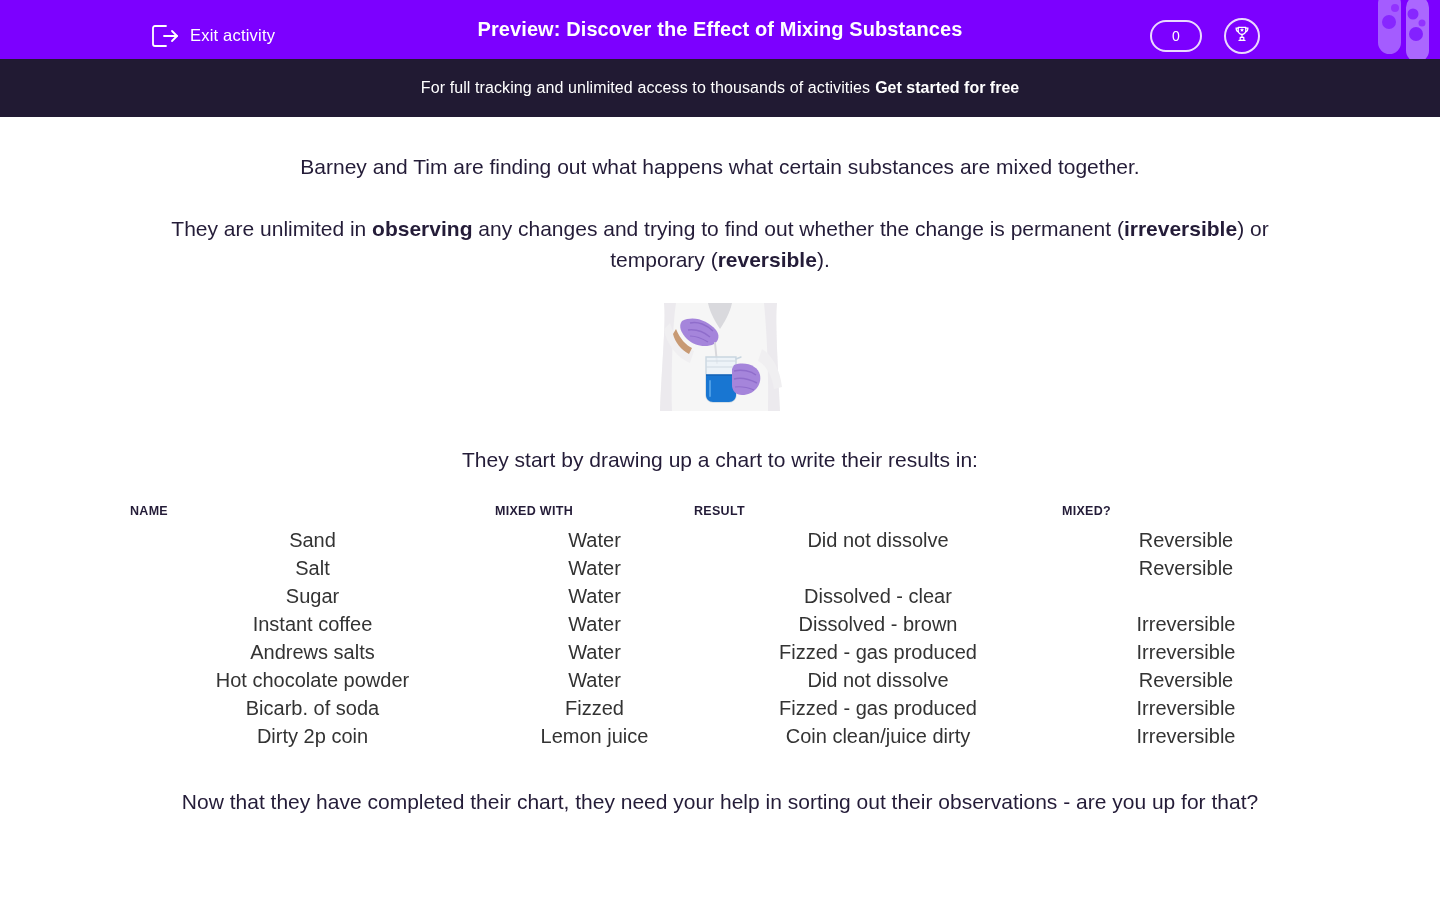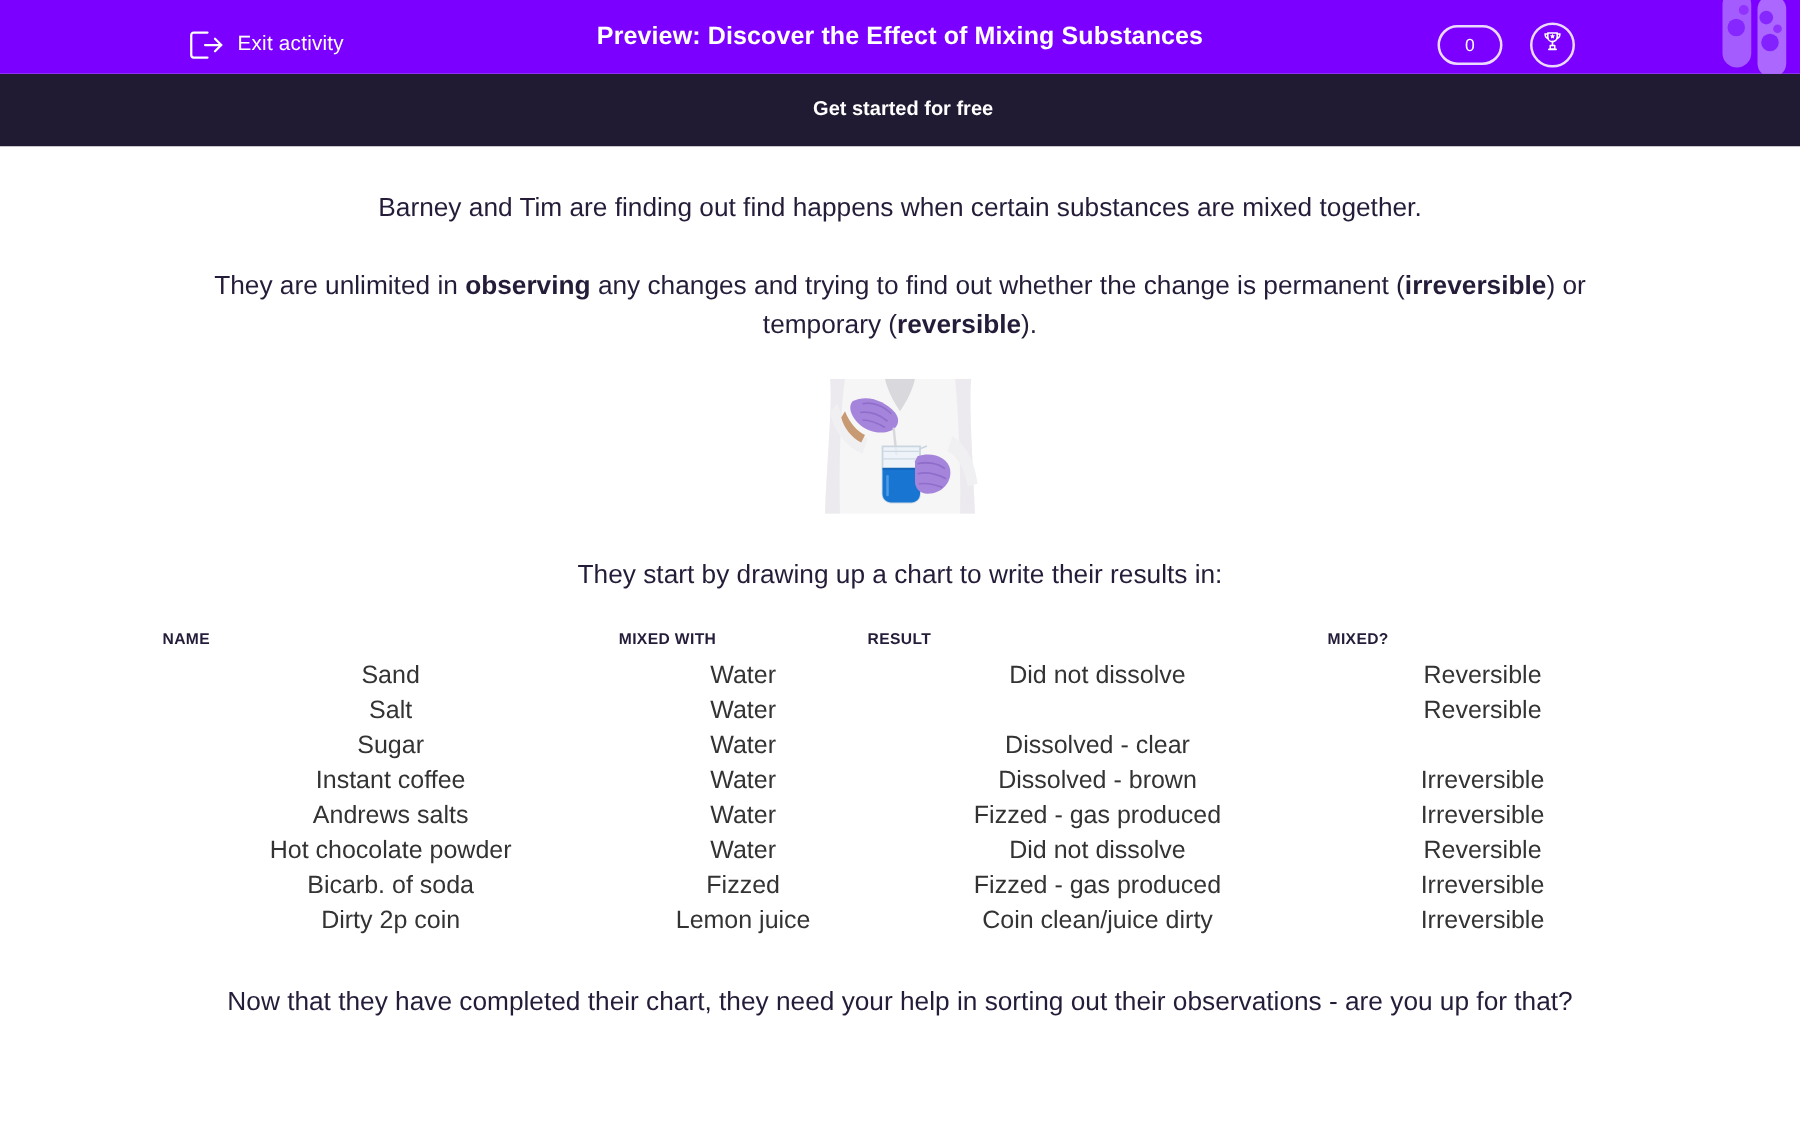--- a/index.html
+++ b/index.html
@@ -223,26 +223,27 @@
         <circle cx="35" cy="8" r="4" fill="#a45cff"></circle>
         <circle cx="53" cy="14" r="5.5" fill="#9147ff"></circle>
         <circle cx="62" cy="23" r="3.5" fill="#a45cff"></circle>
         <circle cx="56" cy="34" r="7" fill="#8a3dff"></circle>
       </g>
     </svg>
   </div>
 </div>
 
 <div class="promo">
+  <span class="promo-text">For full tracking and unlimited access to thousands of activities</span>
   <a class="promo-cta">Get started for free</a>
 </div>
 
 <div class="content">
 
-  <p class="para p1">Barney and Tim are finding out find happens when certain substances are mixed together.</p>
+  <p class="para p1">Barney and Tim are finding out what happens what certain substances are mixed together.</p>
 
   <p class="para p2"><span>They are unlimited in </span><b>observing</b><span> any changes and trying to find out whether the change is permanent (</span><b>irreversible</b><span>) or temporary (</span><b>reversible</b><span>).</span></p>
 
   <div class="figure">
     <svg width="148" height="108" viewBox="0 0 148 108">
       <rect x="0" y="0" width="148" height="108" fill="#ffffff"></rect>
 
       <path d="M18 0 C20 18 16 60 14 108 L134 108 C132 62 129 18 131 0 Z" fill="#f6f6f6"></path>
       <path d="M62 0 C64 10 70 20 74 26 C78 20 84 10 86 0 Z" fill="#d9d9dd"></path>
       <path d="M18 0 C20 18 16 60 14 108 L26 108 C25 64 27 20 30 0 Z" fill="#eceaee"></path>

